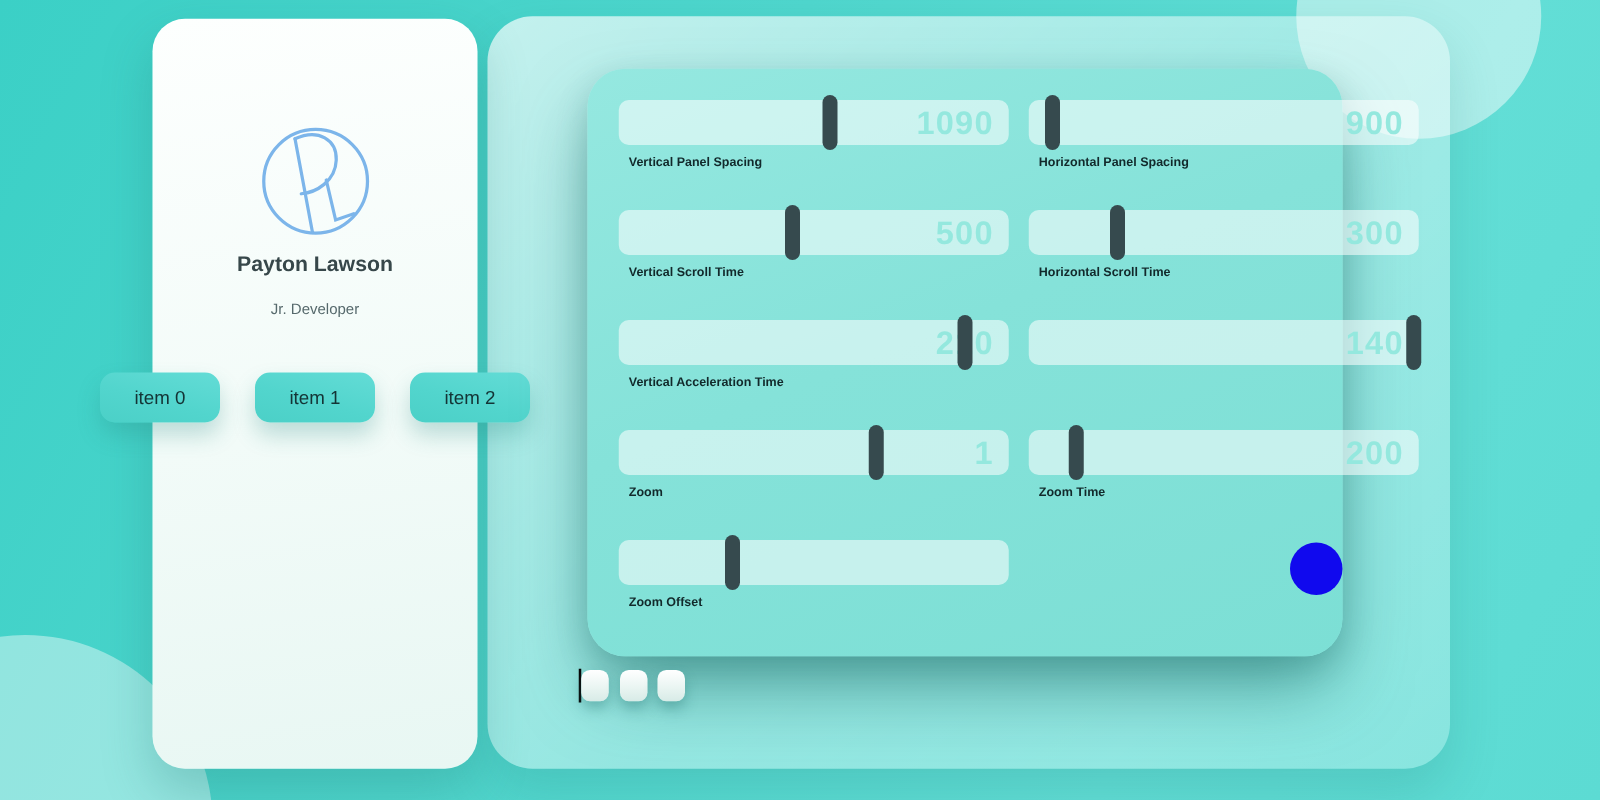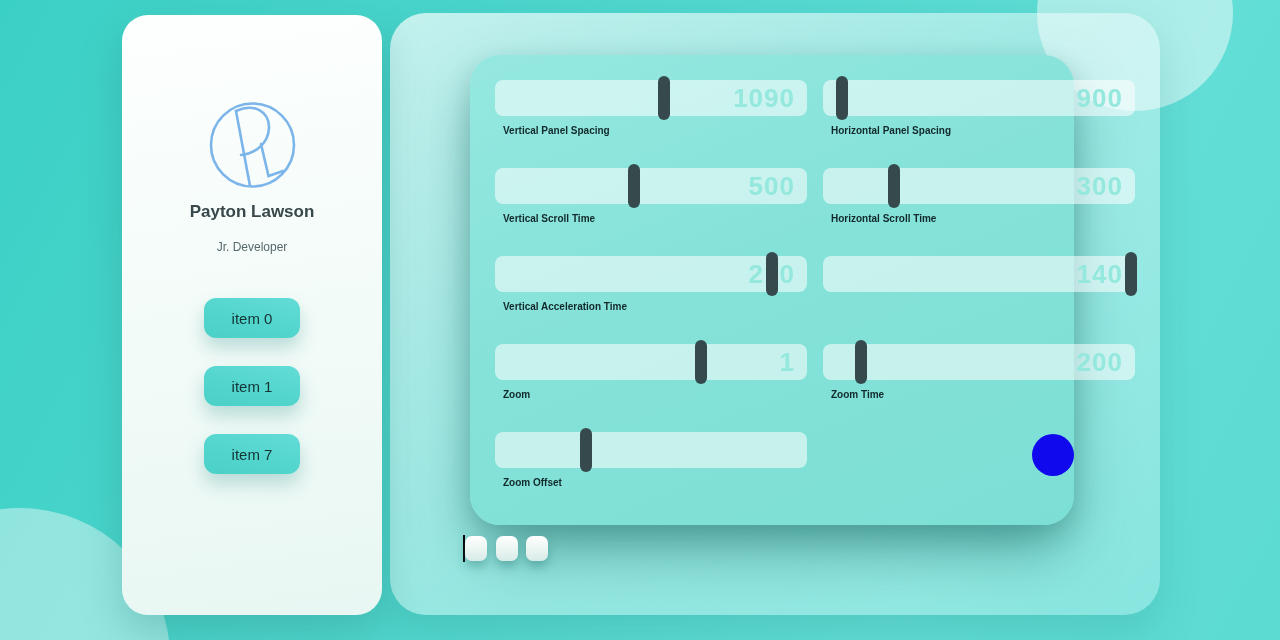--- a/index.html
+++ b/index.html
@@ -21,21 +21,21 @@
   
   .sidebar{
     position:absolute;left:122px;top:15px;width:260px;height:600px;border-radius:26px;
     background:linear-gradient(172deg,#fdfffe 0%,#f2fbf8 55%,#e8f7f3 100%);
     box-shadow:0 18px 40px rgba(32,118,112,0.28);
     display:flex;flex-direction:column;align-items:center;
   }
   .logo{margin-top:83px;width:95px;height:95px;}
   .profile-name{margin-top:9px;font-size:17px;font-weight:700;color:#37474a;}
   .profile-title{margin-top:18px;font-size:12px;color:#56696c;}
-  .menu{margin-top:44px;display:flex;flex-direction:column;gap:28px;align-items:center;}
+  .menu{margin-top:44px;display:flex;flex-direction:row;gap:28px;align-items:center;}
   .menu-btn{
     width:96px;height:40px;border:none;border-radius:12px;cursor:pointer;
     background:linear-gradient(195deg,#63dcd6 0%,#52d5cd 55%,#4bd0c7 100%);
     box-shadow:0 10px 18px rgba(42,140,133,0.28);
     font-family:inherit;font-size:15px;color:#143435;
   }
   
   .panel{
     position:absolute;left:445px;top:55px;width:604px;height:470px;border-radius:30px;
     background:linear-gradient(158deg,#95e8e0 0%,#85e2d9 45%,#7cdfd5 100%);
@@ -84,21 +84,21 @@
         <path d="M31,13 L45,88"></path>
         <path d="M31,13 C50,4.5 64.5,14 64,30 C63.4,47 48,56 36,57"></path>
         <path d="M56,46 L63.5,78 L78,73"></path>
       </g>
     </svg>
     <div class="profile-name">Payton Lawson</div>
     <div class="profile-title">Jr. Developer</div>
     <div class="menu">
       <button class="menu-btn">item 0</button>
       <button class="menu-btn">item 1</button>
-      <button class="menu-btn">item 7</button>
+      <button class="menu-btn">item 2</button>
     </div>
   </div>
 
   <div class="panel">
 
     <div class="slider r1 c1">
       <div class="track">
         <span class="value">1090</span>
         <div class="handle" style="left: 54.2%;"></div>
       </div>

